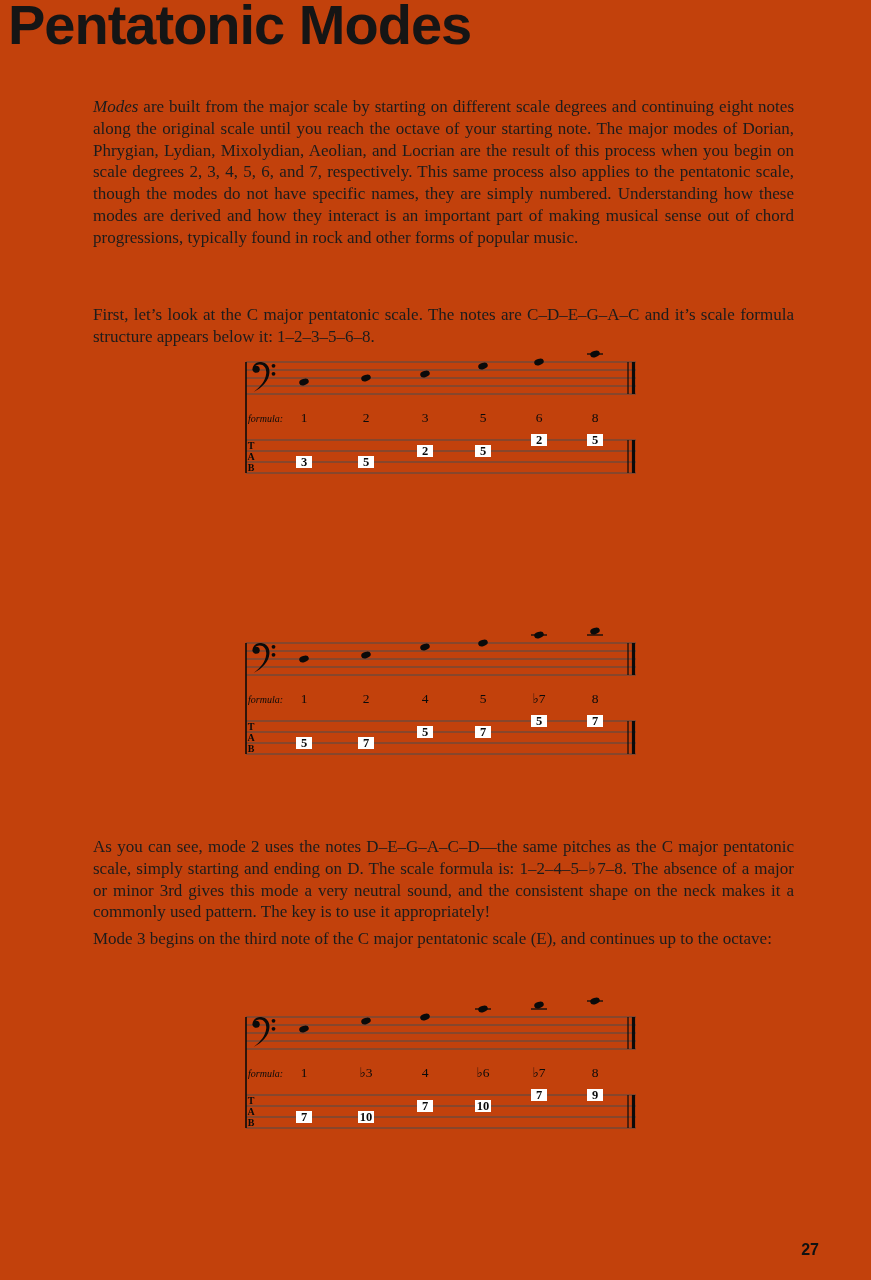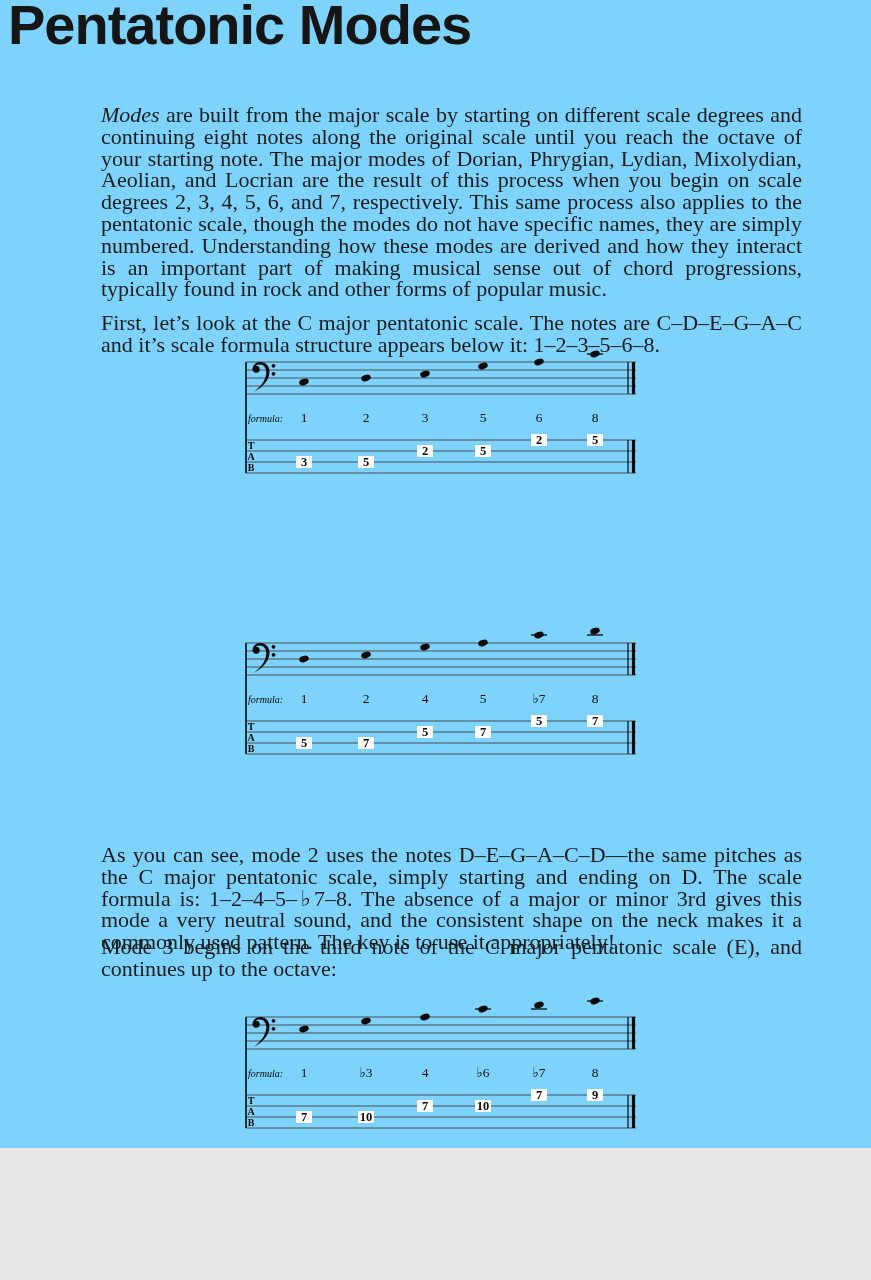--- a/index.html
+++ b/index.html
@@ -1,32 +1,32 @@
 <!DOCTYPE html>
 <html><head>
 <meta charset="utf-8">
 <style>
   html,body{margin:0;padding:0;background:#e8e8e8;}
   .page{
     position:relative;
-    width:871px;height:1148px;
-    background:#7dd3fc;
+    width:871px;height:1280px;
+    background:#c2410c;
     overflow:hidden;
     font-family:"Liberation Serif","DejaVu Serif",serif;
     color:#1c1c1c;
   }
   .title{
     position:absolute;left:8px;top:-8px;margin:0;
     font-family:"Liberation Sans","DejaVu Sans",sans-serif;
     font-weight:900;font-size:56px;letter-spacing:-1px;
     color:#151515;white-space:nowrap;
   }
   .para{
-    position:absolute;left:85px;width:701px;margin:16px;
-    font-size:22px;line-height:21.8px;
+    position:absolute;left:85px;width:701px;margin:8px;
+    font-size:17px;line-height:21.8px;
     text-align:justify;
   }
   .para em{font-style:italic;}
   #p1{top:88px;}
   #p2{top:296px;}
   #p3{top:549px;}
   #p4{top:828px;}
   #p5{top:920px;}
   .fig{position:absolute;left:232px;width:420px;height:140px;margin:0;}
   #fig1{top:340px;}

